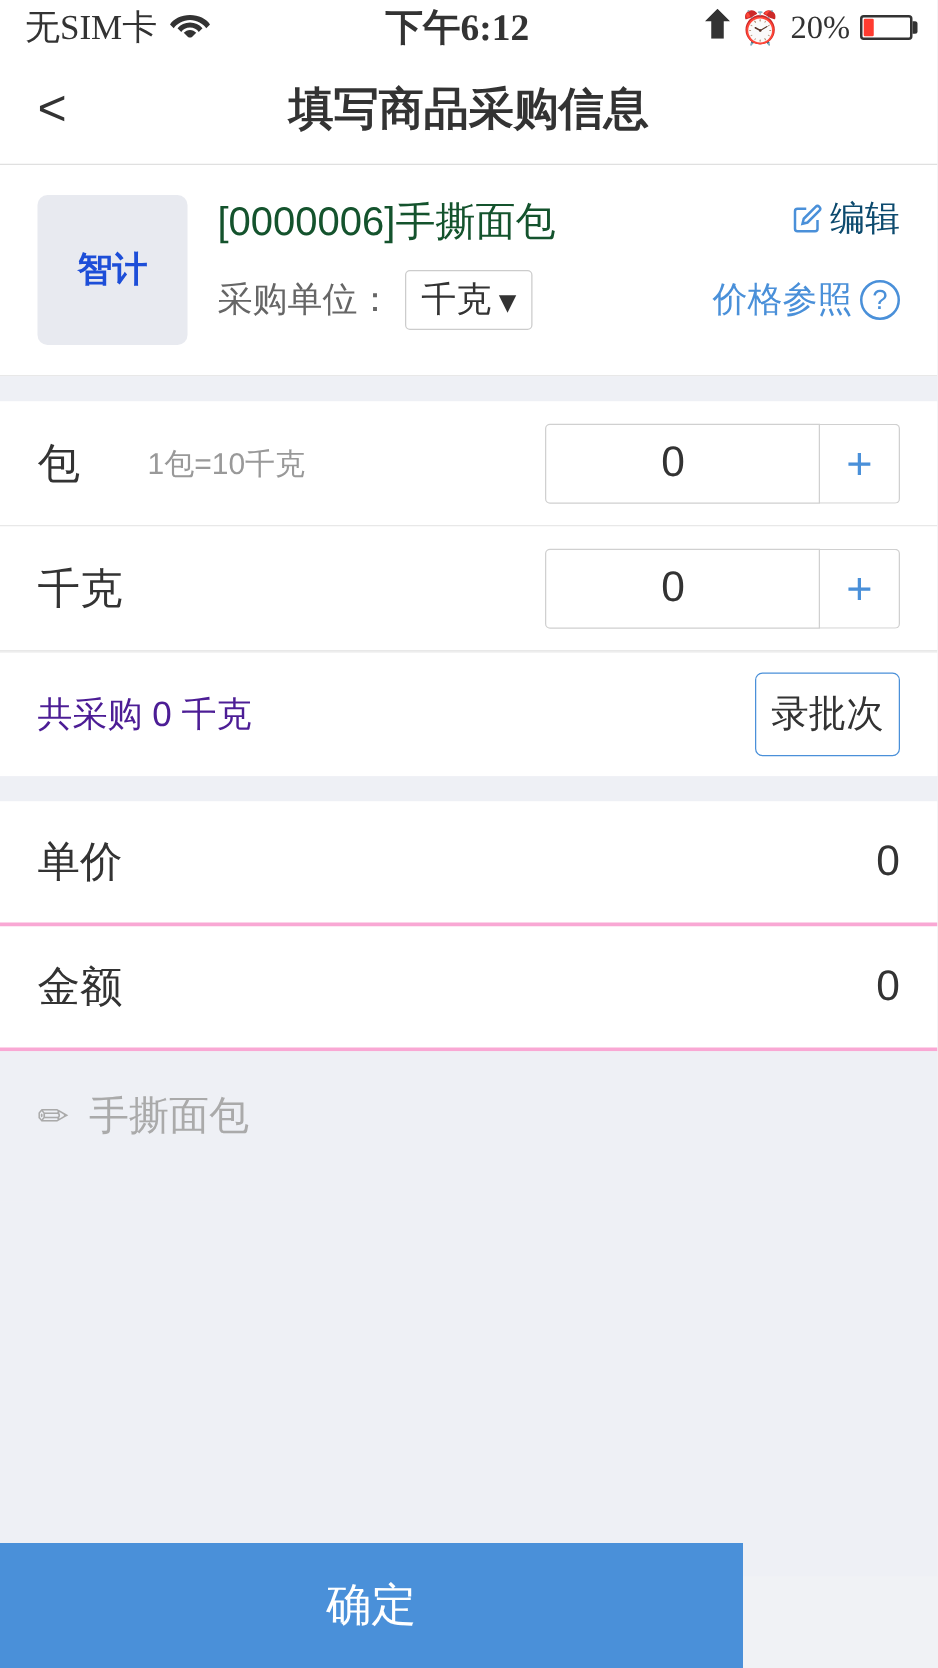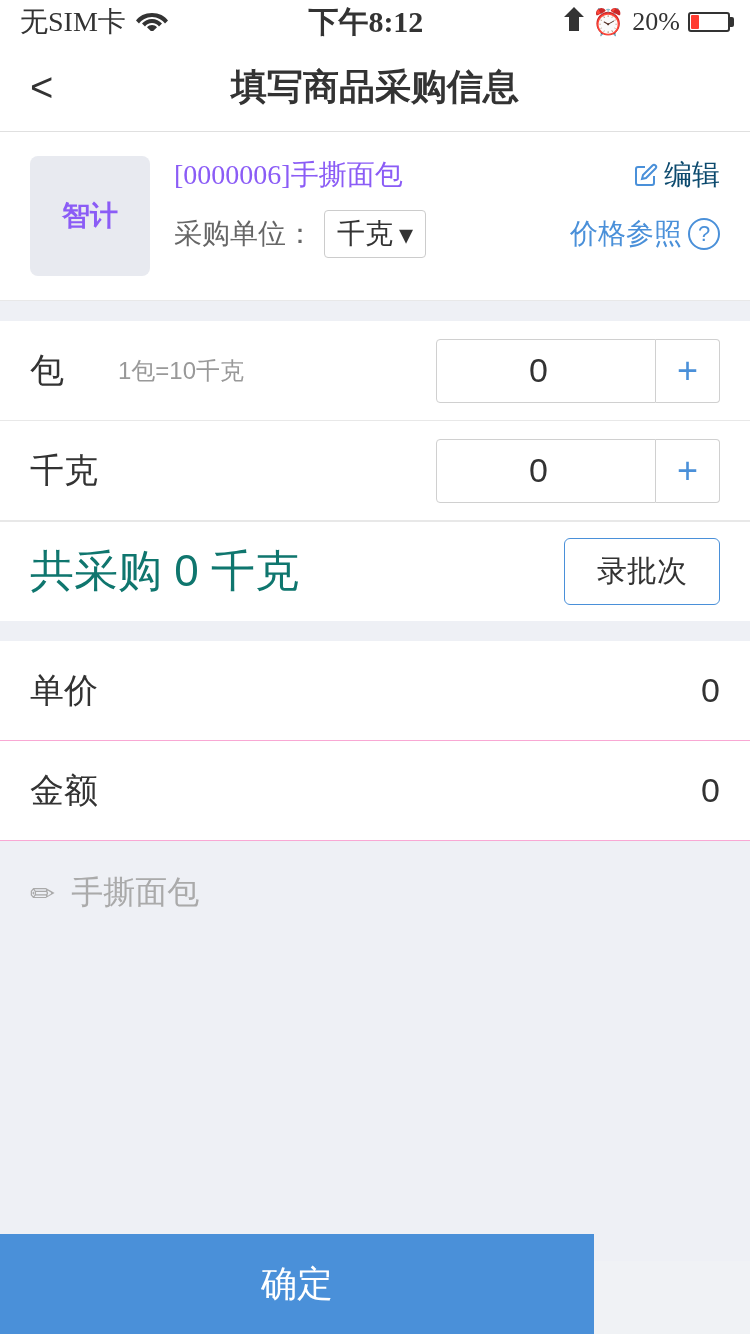--- a/index.html
+++ b/index.html
@@ -100,39 +100,38 @@
       background: #e8eaf0;
       border-radius: 8px;
       display: flex;
       align-items: center;
       justify-content: center;
       flex-shrink: 0;
       overflow: hidden;
     }
     .product-image-placeholder {
       font-size: 28px;
-      color: #8b5cf6;
+      color: #1d4ed8;
       font-weight: 700;
       text-align: center;
       line-height: 1.2;
     }
     .product-info {
       flex: 1;
     }
     .product-header {
       display: flex;
       justify-content: space-between;
       align-items: flex-start;
       margin-bottom: 16px;
     }
     .product-name {
-      font-size: 28px;
-      color: #8b5cf6;
+      font-size: 32px;
+      color: #14532d;
       font-weight: 500;
-      font-family: Liberation Serif, serif;
     }
     .edit-btn {
       display: flex;
       align-items: center;
       gap: 6px;
       color: #0c4a6e;
       font-size: 28px;
       cursor: pointer;
     }
     .product-unit-row {
@@ -243,45 +242,45 @@
     .summary-row {
       background: #fff;
       padding: 0 30px;
       height: 100px;
       display: flex;
       align-items: center;
       justify-content: space-between;
       border-top: 1px solid #e8e8e8;
     }
     .summary-text {
-      font-size: 44px;
-      color: #0f766e;
+      font-size: 28px;
+      color: #4c1d95;
     }
     .record-btn {
       border: 1.5px solid #4a90d9;
       border-radius: 6px;
-      padding: 12px 32px;
+      padding: 12px 12px;
       font-size: 30px;
       color: #333;
       background: #fff;
       cursor: pointer;
     }
 
     
     .price-section {
       background: #fff;
       margin-top: 0;
     }
     .price-row {
       display: flex;
       align-items: center;
       justify-content: space-between;
       padding: 0 30px;
       height: 100px;
-      border-bottom: 1px solid #f9a8d4;
+      border-bottom: 3px solid #f9a8d4;
     }
     .price-label {
       font-size: 34px;
       color: #333;
     }
     .price-value {
       font-size: 34px;
       color: #333;
     }
 
@@ -343,21 +342,21 @@
     <div class="status-left">
       <span>无SIM卡</span>
       <span>
         <svg width="32" height="22" viewBox="0 0 32 22">
           <path d="M16 4C9 4 3 7 0 11.5l3 3C5.5 11 10.5 8 16 8s10.5 3 13 6.5l3-3C29 7 23 4 16 4z" fill="#333"></path>
           <path d="M16 10c-4 0-7.5 1.8-10 4.5l3 3C10.5 15.3 13 14 16 14s5.5 1.3 7 3.5l3-3C23.5 11.8 20 10 16 10z" fill="#333"></path>
           <path d="M16 16c-2 0-3.7.9-5 2.2l5 5 5-5C19.7 16.9 18 16 16 16z" fill="#333"></path>
         </svg>
       </span>
     </div>
-    <div class="status-center">下午8:12</div>
+    <div class="status-center">下午6:12</div>
     <div class="status-right">
       <span>
         <svg width="20" height="24" viewBox="0 0 20 24" fill="#333">
           <path d="M10 0 L20 10 L15 10 L15 24 L5 24 L5 10 L0 10 Z"></path>
         </svg>
       </span>
       <span>⏰</span>
       <span>20%</span>
       <span class="battery-icon">
         <span class="battery-body">

